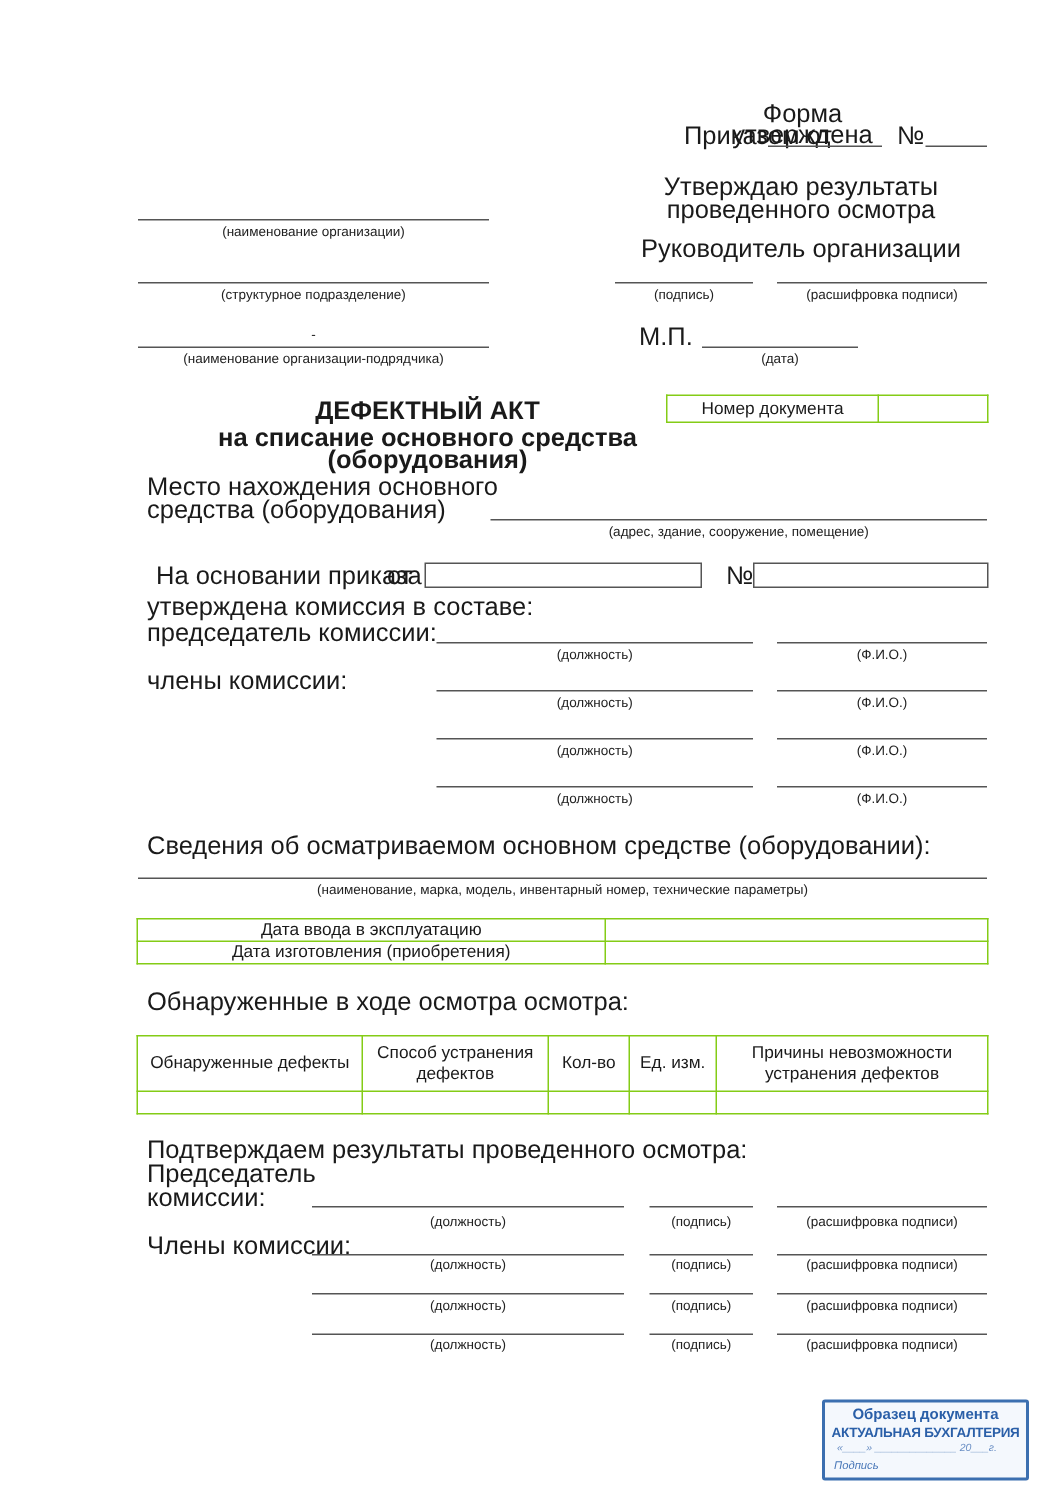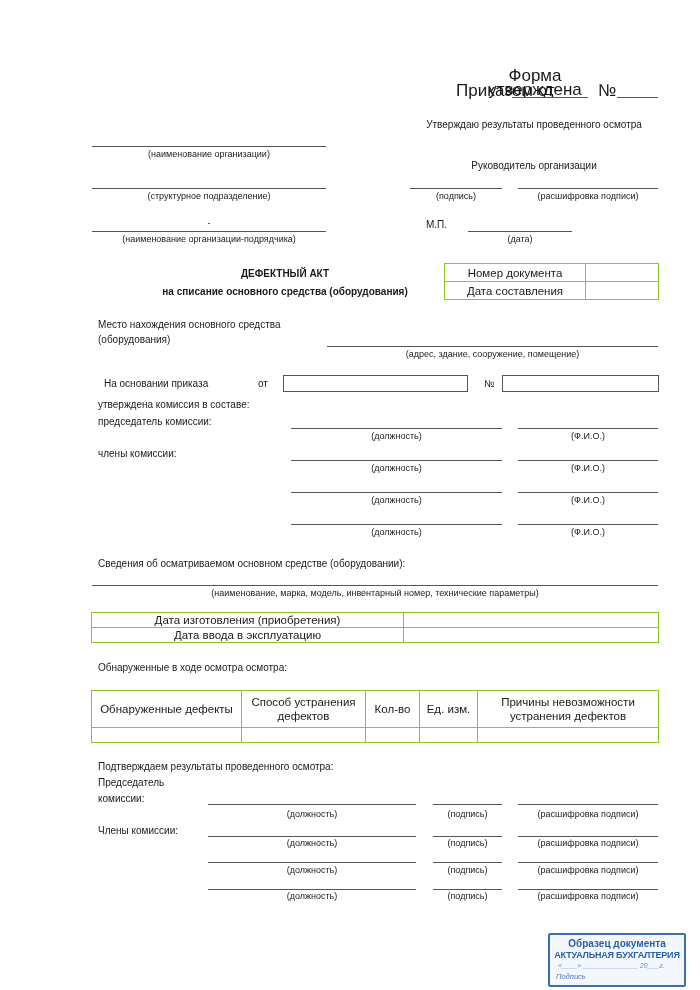--- a/index.html
+++ b/index.html
@@ -1,19 +1,19 @@
 <!DOCTYPE html>
 <html><head>
 <meta charset="utf-8">
 <style>
   html, body { margin:0; padding:0; background:#ffffff; }
   body { width:700px; height:990px; position:relative; overflow:hidden;
          font-family:"Liberation Sans", "DejaVu Sans", sans-serif; color:#1a1a1a; }
   .abs { position:absolute; }
-  .t13 { font-size:10px; line-height:15px; }
+  .t13 { font-size:17px; line-height:15px; }
   .t12 { font-size:17px; line-height:14px; }
   .c { text-align:center; }
   .line { position:absolute; height:0; border-top:1px solid #555; }
   .cap { position:absolute; font-size:9px; line-height:11px; text-align:center; color:#222; }
   .bold { font-weight:bold; }
   table.grid { position:absolute; border-collapse:collapse; }
   table.grid td { border:1px solid #84cc16; padding:0; font-size:11.5px; line-height:14px; text-align:center; color:#1a1a1a; }
   .box { position:absolute; border:1px solid #555; background:#fff; }
   .stamp { position:absolute; left:548px; top:933px; width:134px; height:50px;
            border:2px solid #3b6fb0; border-radius:2px; background:#f4f8fd; }
@@ -53,24 +53,20 @@
 
 <div class="abs t13 c bold" style="left:90px; top:266px; width:390px;">ДЕФЕКТНЫЙ АКТ</div>
 <div class="abs t13 c bold" style="left:90px; top:284px; width:390px;">на списание основного средства (оборудования)</div>
 
 <table class="grid" style="left:444px; top:263px; width:215px;">
   <tbody>
       <tr style="height:18px;">
     <td style="width:140px;">Номер документа</td>
     <td></td>
   </tr>
-  <tr style="height:18px;">
-    <td>Дата составления</td>
-    <td></td>
-  </tr>
 </tbody>
   </table>
 
 <div class="abs t13" style="left:98px; top:317px; width:235px;">Место нахождения основного средства (оборудования)</div>
 <div class="line" style="left:327px; top:346px; width:331px;"></div>
 <div class="cap" style="left:327px; top:349px; width:331px;">(адрес, здание, сооружение, помещение)</div>
 
 <div class="abs t13" style="left:104px; top:376px;">На основании приказа</div>
 <div class="abs t13" style="left:258px; top:376px;">от</div>
 <div class="box" style="left:283px; top:375px; width:183px; height:15px;"></div>
@@ -101,25 +97,25 @@
 <div class="line" style="left:518px; top:524px; width:140px;"></div>
 <div class="cap" style="left:518px; top:527px; width:140px;">(Ф.И.О.)</div>
 
 <div class="abs t13" style="left:98px; top:556px;">Сведения об осматриваемом основном средстве (оборудовании):</div>
 <div class="line" style="left:92px; top:585px; width:566px;"></div>
 <div class="cap" style="left:92px; top:588px; width:566px;">(наименование, марка, модель, инвентарный номер, технические параметры)</div>
 
 <table class="grid" style="left:91px; top:612px; width:568px;">
   <tbody>
       <tr style="height:14px;">
-    <td style="width:311px;">Дата изготовления (приобретения)</td>
+    <td>Дата ввода в эксплуатацию</td>
     <td></td>
   </tr>
   <tr style="height:14px;">
-    <td>Дата ввода в эксплуатацию</td>
+    <td style="width:311px;">Дата изготовления (приобретения)</td>
     <td></td>
   </tr>
 </tbody>
   </table>
 
 <div class="abs t13" style="left:98px; top:660px;">Обнаруженные в ходе осмотра осмотра:</div>
 <table class="grid" style="left:91px; top:690px; width:568px;">
   <tbody>
       <tr style="height:37px;">
     <td style="width:149px;">Обнаруженные дефекты</td>

